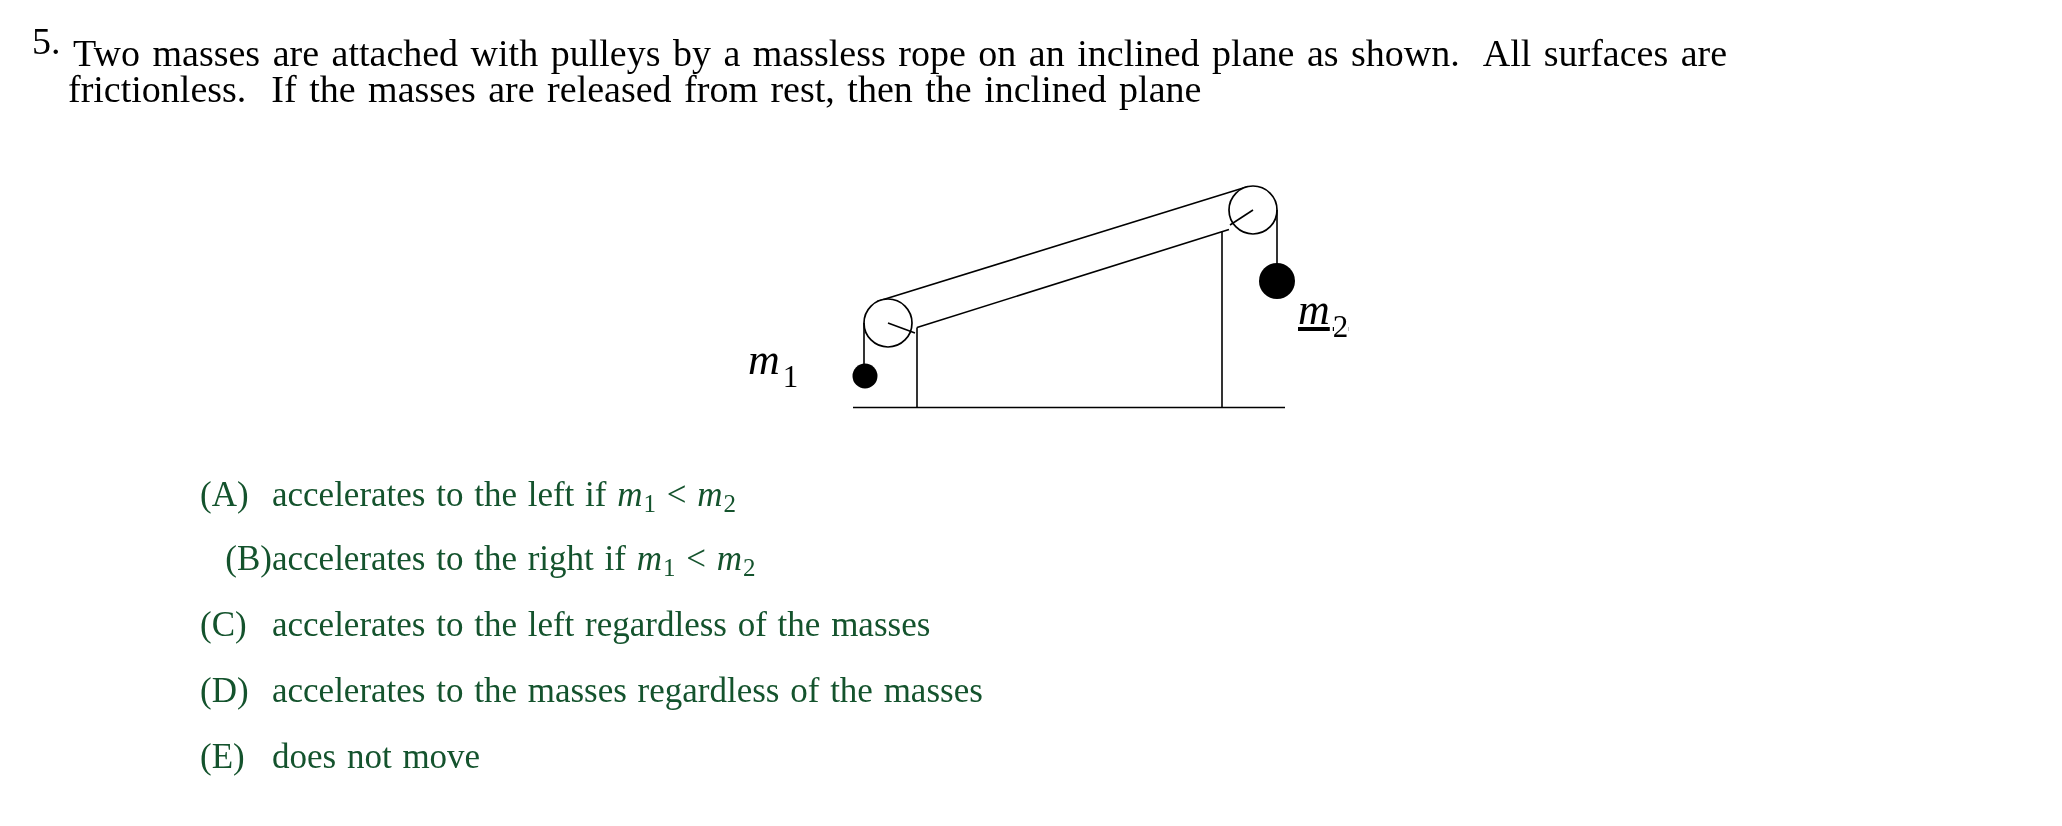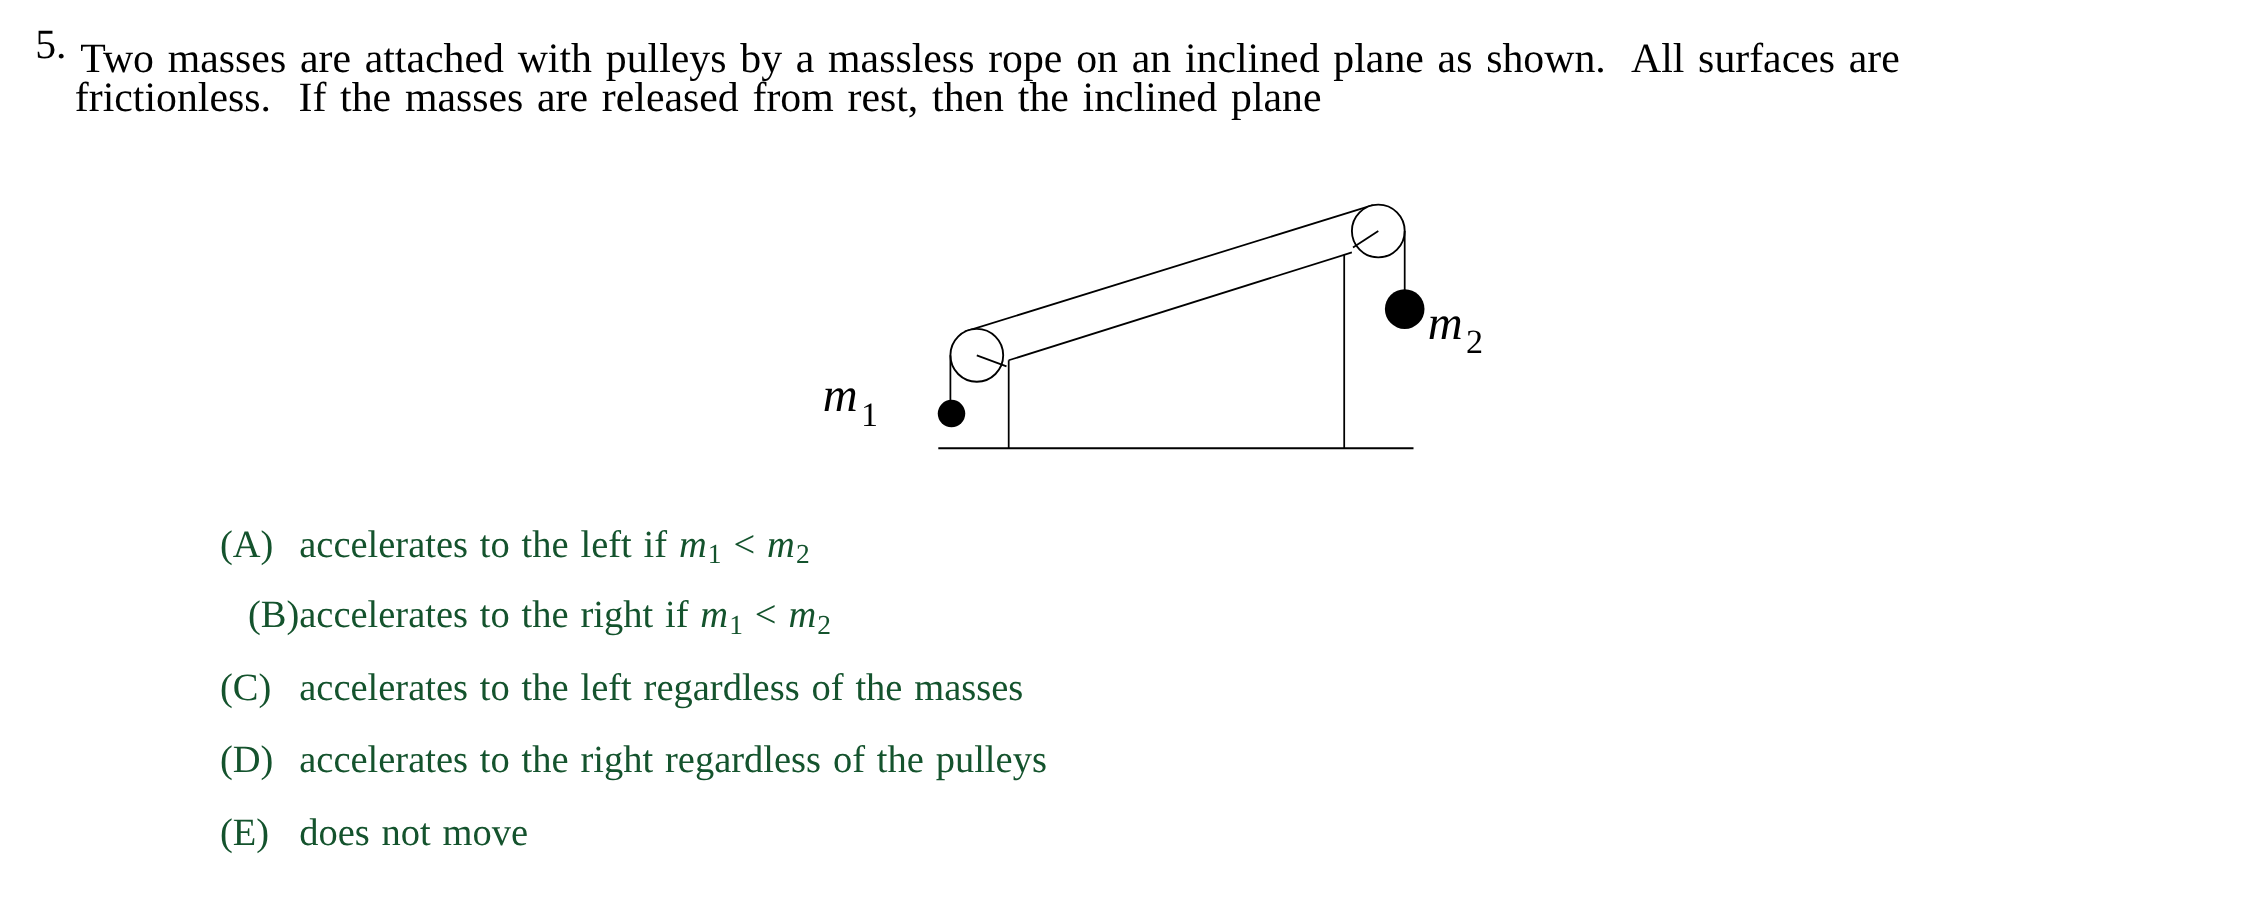--- a/index.html
+++ b/index.html
@@ -91,23 +91,23 @@
     <line x1="1253" y1="210" x2="1230" y2="225" stroke="#000" stroke-width="1.6"></line>
 
     <line x1="864" y1="323" x2="864" y2="365" stroke="#000" stroke-width="1.6"></line>
     <line x1="1277" y1="210" x2="1277" y2="264" stroke="#000" stroke-width="1.6"></line>
 
     <circle cx="865" cy="376" r="12.5" fill="#000000"></circle>
     <circle cx="1277" cy="281" r="18" fill="#000000"></circle>
   </svg>
 
   <div class="abs diag-label" style="left:720px; top:338px;margin-left:28px;"><span class="mvar">m</span><span class="dsub">1</span></div>
-  <div class="abs diag-label" style="left:1298px; top:272px;"><span class="mvar">m</span><span class="dsub">2</span></div>
+  <div class="abs diag-label" style="left:1298px; top:288px;text-decoration:underline;"><span class="mvar">m</span><span class="dsub">2</span></div>
 
   <div class="choices-block" id="choices">
       <div class="choice-row" style="top: 477px;"><span class="choice-label">(A)</span><span>accelerates to the left if <span class="mvar">m</span><span class="msub">1</span> &lt; <span class="mvar">m</span><span class="msub">2</span></span></div>
       <div class="choice-row" style="top: 541px; text-align: right;"><span class="choice-label">(B)</span><span>accelerates to the right if <span class="mvar">m</span><span class="msub">1</span> &lt; <span class="mvar">m</span><span class="msub">2</span></span></div>
       <div class="choice-row" style="top: 607px;"><span class="choice-label">(C)</span><span>accelerates to the left regardless of the masses</span></div>
-      <div class="choice-row" style="top: 673px;"><span class="choice-label">(D)</span><span>accelerates to the right regardless of the pulleys</span></div>
+      <div class="choice-row" style="top: 673px;"><span class="choice-label">(D)</span><span>accelerates to the masses regardless of the masses</span></div>
       <div class="choice-row" style="top: 739px;"><span class="choice-label">(E)</span><span>does not move</span></div>
     </div>
 
 </div>
 
 </body></html>

